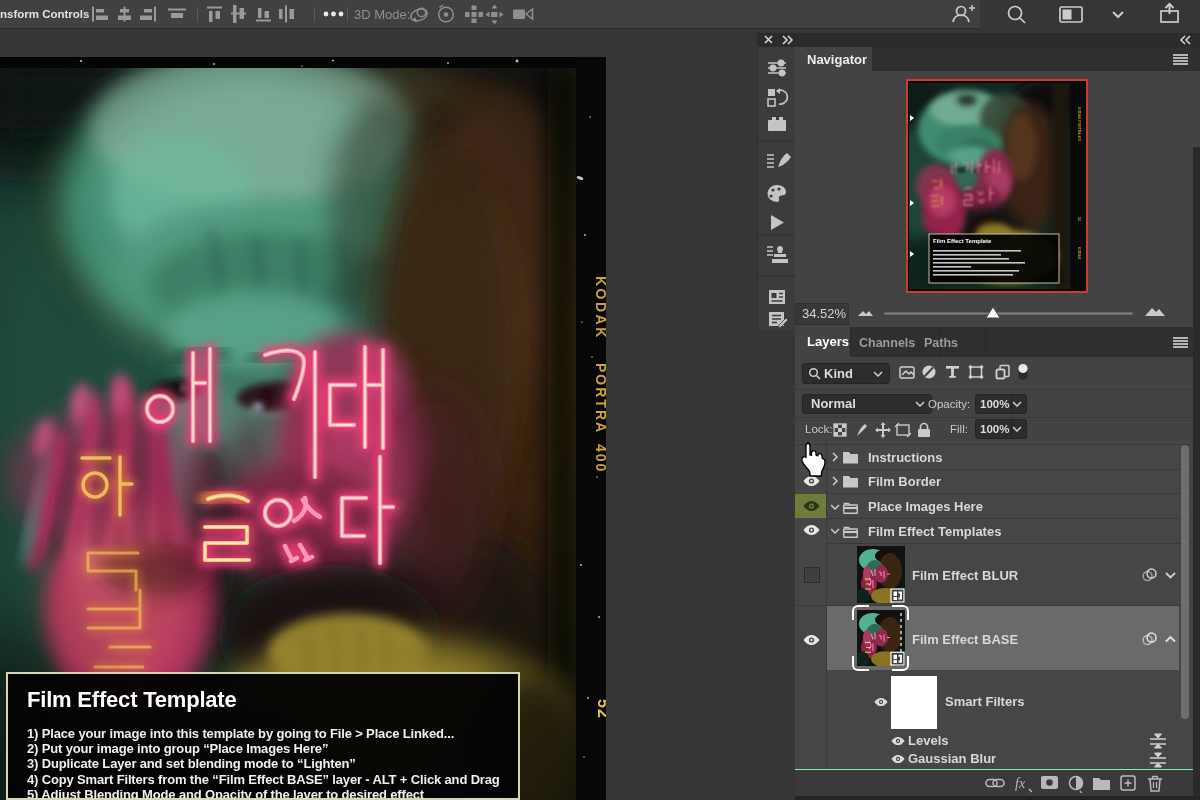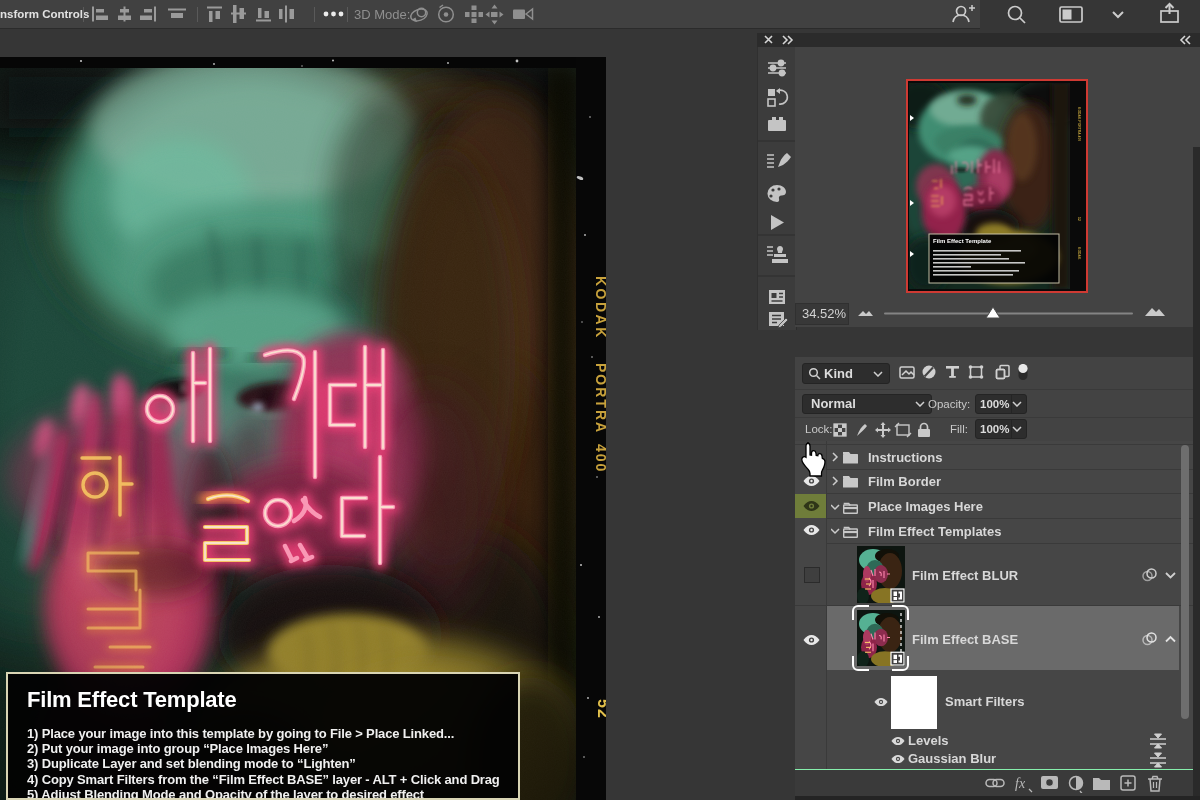--- a/index.html
+++ b/index.html
@@ -412,20 +412,31 @@
       </g>
 
       <g transform="translate(19,272)">
         <rect x="-8" y="-7" width="15" height="14" fill="#c4c4c4" stroke="none"></rect>
         <path d="M-5 -3.5h9M-5 0h9M-5 3.5h5" stroke="#3c3c3c" stroke-width="1.4"></path>
         <path d="M2 6l7 -7l2 2l-7 7l-3 1z" fill="#c4c4c4" stroke="#3c3c3c" stroke-width="0.8"></path>
       </g>
     </svg>
   </div>
   <div class="abs navpanel" id="navpanel">
+    <div class="tabbar" style="top:0;height:24px;">
+      <div class="tab-active" style="left:0;top:0;width:77px;height:24px;line-height:25px;padding-left:12px;box-sizing:border-box;">Navigator</div>
+      <svg class="abs" style="right:12px;top:7px;" width="15" height="11">
+          <g fill="#b5b5b5">
+            <rect width="15" height="2" y="0"></rect>
+            <rect width="15" height="2" y="3"></rect>
+            <rect width="15" height="2" y="6"></rect>
+            <rect width="15" height="2" y="9"></rect>
+          </g>
+        </svg>
+    </div>
 
     <div class="abs" id="navthumb" style="left:111px;top:32px;width:182px;height:214px;">
       <svg width="182" height="214" viewBox="0 0 182 214">
         <defs>
           <filter id="nb6" x="-60%" y="-60%" width="220%" height="220%">
               <feGaussianBlur stdDeviation="6"></feGaussianBlur>
             </filter>
           <filter id="nb3" x="-60%" y="-60%" width="220%" height="220%">
               <feGaussianBlur stdDeviation="3"></feGaussianBlur>
             </filter>
@@ -512,20 +523,36 @@
       <rect x="29" y="8.5" width="249" height="2" fill="#848484" rx="1"></rect>
       <path d="M131 14l7-11l7 11z" fill="#ffffff" stroke="#4a4a4a" stroke-width="1"></path>
       <path d="M385 0" fill="none"></path>
       <g transform="translate(288,0)">
           <path d="M2 12l7-8l4 4l3-3l6 7z" fill="#c9c9c9"></path>
         </g>
     </svg>
   </div>
   <div class="abs laypanel" id="laypanel">
 
+    <div class="tabbar" style="top:0;height:30px;">
+      <div class="tab-active" style="left:0;top:0;width:55px;height:30px;line-height:30px;padding-left:12px;box-sizing:border-box;color:#ffffff;">Layers</div>
+      <div style="position:absolute;left:55px;top:0;width:1px;height:30px;background:#272727;"></div>
+        <div style="position:absolute;left:145px;top:0;width:1px;height:30px;background:#272727;"></div>
+        <div style="position:absolute;left:190px;top:0;width:1px;height:30px;background:#272727;"></div>
+        <div class="tab-in" style="left:64px;top:9px;">Channels</div>
+      <div class="tab-in" style="left:129px;top:9px;">Paths</div>
+      <svg class="abs" style="right:12px;top:10px;" width="15" height="11">
+          <g fill="#b5b5b5">
+            <rect width="15" height="2" y="0"></rect>
+            <rect width="15" height="2" y="3"></rect>
+            <rect width="15" height="2" y="6"></rect>
+            <rect width="15" height="2" y="9"></rect>
+          </g>
+        </svg>
+    </div>
 
     <div class="abs" style="left:0;top:30px;width:405px;height:84px;background:#434343;">
       <div class="combo" style="left:7px;top:6px;width:86px;height:19px;">
         <svg class="abs" style="left:5px;top:3px;" width="13" height="13" fill="none" stroke="#cfcfcf" stroke-width="1.5">
             <circle cx="5.5" cy="5.5" r="3.8"></circle>
             <path d="M8.5 8.5l3.5 3.5"></path>
           </svg>
         <span style="position:absolute;left:21px;top:2px;font-weight:bold;">Kind</span>
         <svg class="abs" style="right:6px;top:7px;" width="10" height="6">
             <path d="M1 1l4 4l4-4" stroke="#cfcfcf" stroke-width="1.5" fill="none"></path>

